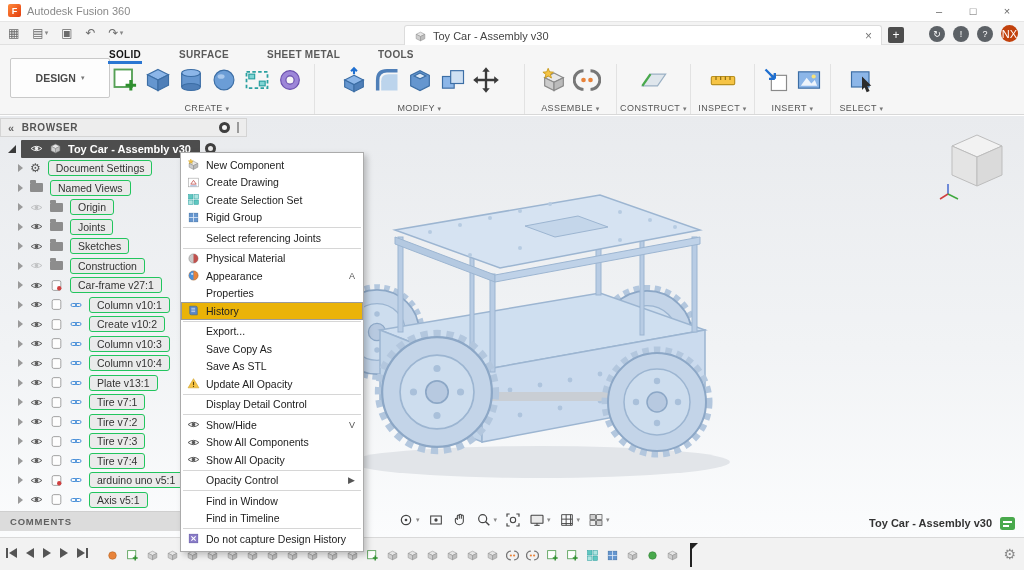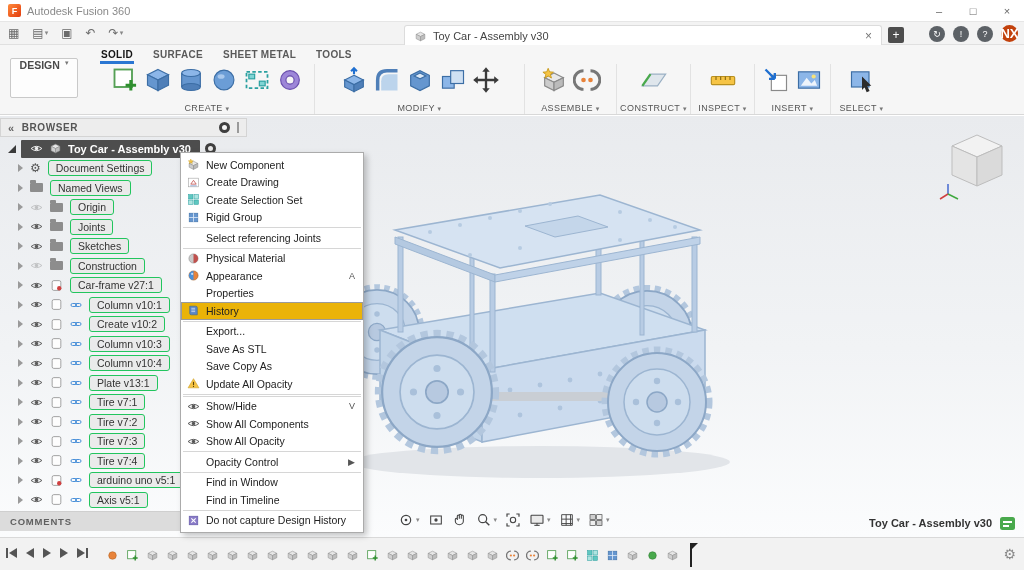--- a/index.html
+++ b/index.html
@@ -19,26 +19,26 @@
   #apptoolbar{position:absolute;left:0;top:22px;width:100%;height:23px;background:#f3f3f3;border-bottom:1px solid #e0e0e0}
   #quick{position:absolute;left:8px;top:3px;display:flex;gap:13px;align-items:center}
   .qbtn{font-size:12px;color:#6a6a6a;line-height:16px}
   .caret{font-size:7px;color:#888;margin-left:1px;vertical-align:2px}
   #doctab{position:absolute;left:404px;top:3px;width:478px;height:21px;background:#fff;border:1px solid #dcdcdc;border-bottom:none;border-radius:3px 3px 0 0;display:flex;align-items:center;padding:0 9px;gap:6px}
   #doctab .ttl{font-size:11px;color:#444;white-space:nowrap}
   #doctab .close{margin-left:auto;color:#777;font-size:12px}
   #plusbtn{position:absolute;left:888px;top:5px;width:16px;height:16px;background:#4d4d4d;color:#fff;font-size:12px;line-height:14px;display:flex;align-items:center;justify-content:center;border-radius:2px}
   #account{position:absolute;right:6px;top:3px;display:flex;gap:8px;align-items:center}
   .acirc{width:16px;height:16px;border-radius:50%;background:#5c6166;color:#fff;font-size:9px;display:flex;align-items:center;justify-content:center}
-  #avatar{width:17px;height:17px;border-radius:50%;background:#c2410c;color:#fff;font-size:13px;font-weight:bold;display:flex;align-items:center;justify-content:center}
+  #avatar{width:17px;height:17px;border-radius:50%;background:#c2410c;color:#fff;font-size:11px;font-weight:normal;display:flex;align-items:center;justify-content:center}
 
   
   #ribbon{position:absolute;left:0;top:45px;width:100%;height:70px;background:#f6f6f6;border-bottom:1px solid #d8d8d8}
-  #design-btn{position:absolute;left:10px;top:13px;width:68px;height:40px;background:#fdfdfd;border:1px solid #c9c9c9;border-radius:2px;display:flex;justify-content:center;gap:5px;font-size:10.5px;font-weight:bold;color:#4a4a4a}
-  #rtabs{position:absolute;left:100px;top:2px;height:17px;display:flex;gap:18px}
+  #design-btn{position:absolute;left:10px;top:13px;width:100px;height:40px;background:#fdfdfd;border:1px solid #c9c9c9;border-radius:2px;display:flex;align-items:center;justify-content:center;gap:5px;font-size:10.5px;font-weight:bold;color:#4a4a4a}
+  #rtabs{position:absolute;left:108px;top:2px;height:17px;display:flex;gap:36px}
   .rtab{font-size:10px;font-weight:bold;color:#5a5a5a;padding:2px 1px 1px;letter-spacing:.3px}
   .rtab.active{color:#141414;border-bottom:3px solid #2a76d2}
   #rgroups{position:absolute;left:0;top:19px;height:50px;width:100%}
   .rgroup{position:absolute;top:0;height:50px}
   .rgroup + .rgroup{border-left:1px solid #e2e2e2}
   .rgroup:nth-child(1){left:100px;width:214px}
   .rgroup:nth-child(2){left:314px;width:210px}
   .rgroup:nth-child(3){left:524px;width:92px}
   .rgroup:nth-child(4){left:616px;width:74px}
   .rgroup:nth-child(5){left:690px;width:64px}
@@ -898,38 +898,43 @@
         <span class="mright"></span>
       </div>
       <div class="msep"></div>
       <div class="mitem">
         <span class="mic"></span>
         <span class="mlabel">Export...</span>
         <span class="mright"></span>
       </div>
       <div class="mitem">
         <span class="mic"></span>
+        <span class="mlabel">Save Copy As</span>
+        <span class="mright"></span>
+      </div>
+      <div class="mitem">
+        <span class="mic"></span>
         <span class="mlabel">Save As STL</span>
-        <span class="mright"></span>
-      </div>
-      <div class="mitem">
-        <span class="mic"></span>
-        <span class="mlabel">Save Copy As</span>
         <span class="mright"></span>
       </div>
       <div class="mitem">
         <span class="mic">
           <svg style="color: rgb(85, 85, 85);">
             <use href="#s-update" xlink:href="#s-update"></use>
           </svg>
         </span>
         <span class="mlabel">Update All Opacity</span>
         <span class="mright"></span>
       </div>
       <div class="msep"></div>
+      <div class="mitem">
+        <span class="mic"></span>
+        <span class="mlabel">Display Detail Control</span>
+        <span class="mright"></span>
+      </div>
       <div class="msep"></div>
       <div class="mitem">
         <span class="mic">
           <svg style="color: rgb(85, 85, 85);">
             <use href="#s-eye" xlink:href="#s-eye"></use>
           </svg>
         </span>
         <span class="mlabel">Show/Hide</span>
         <span class="mright">V</span>
       </div>

